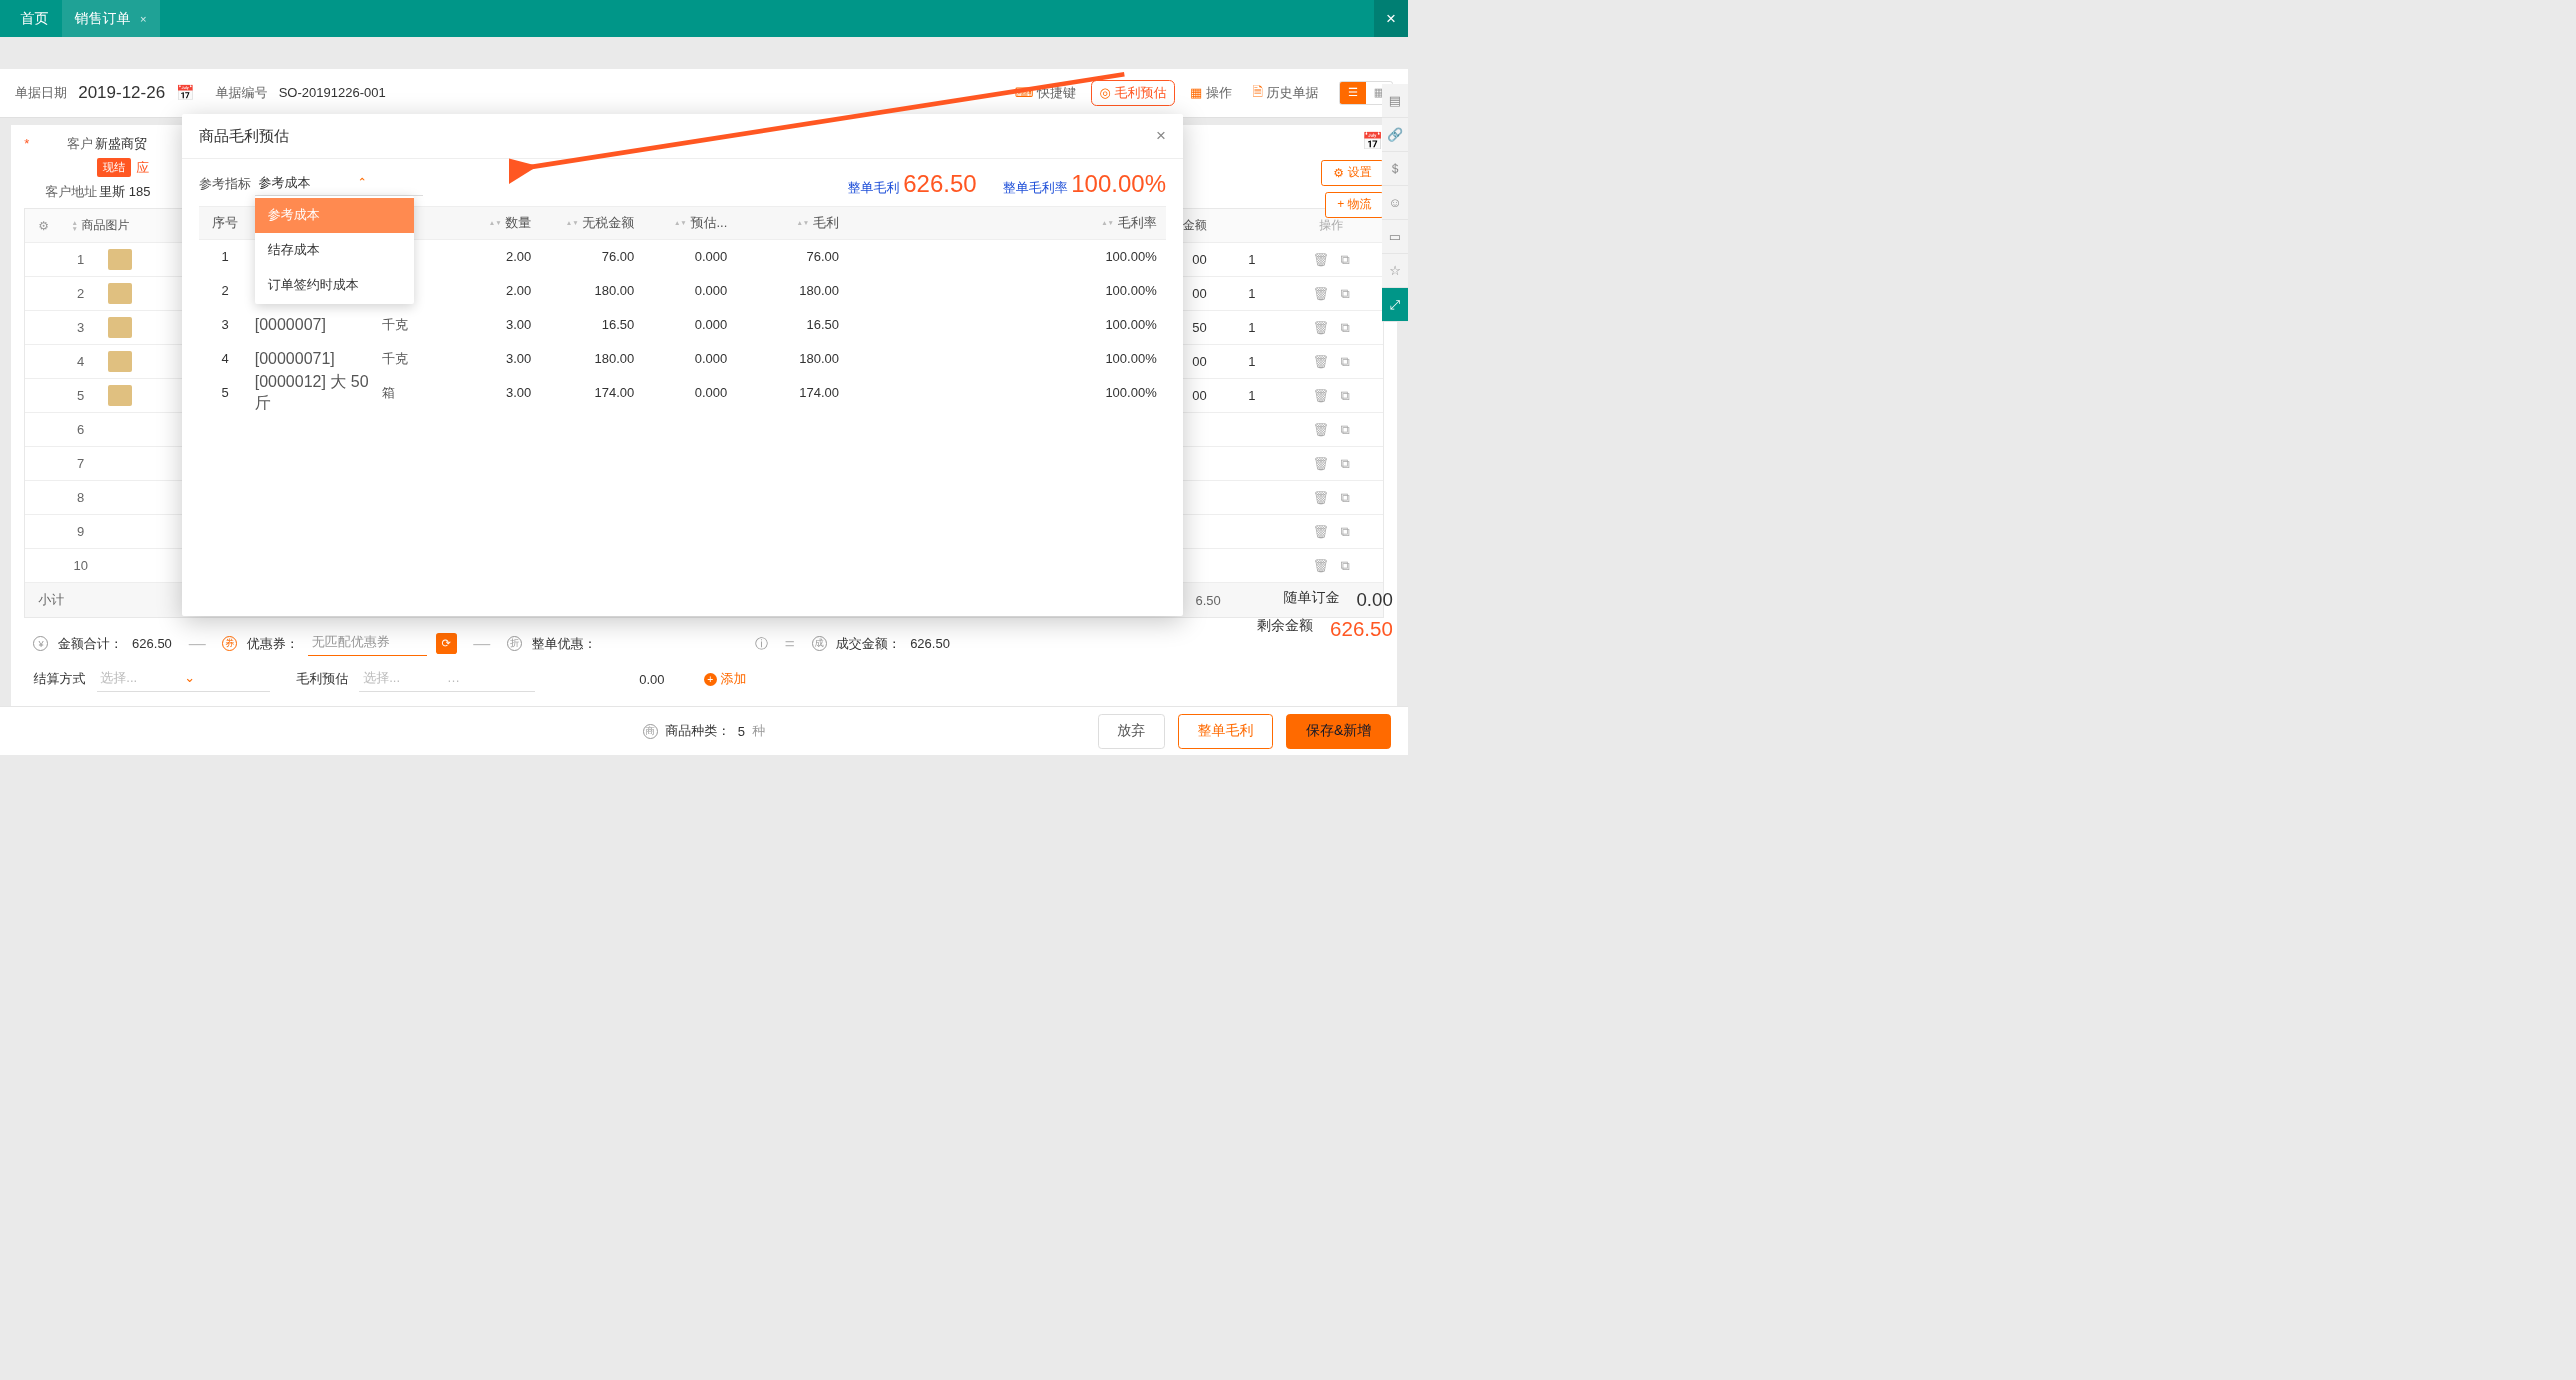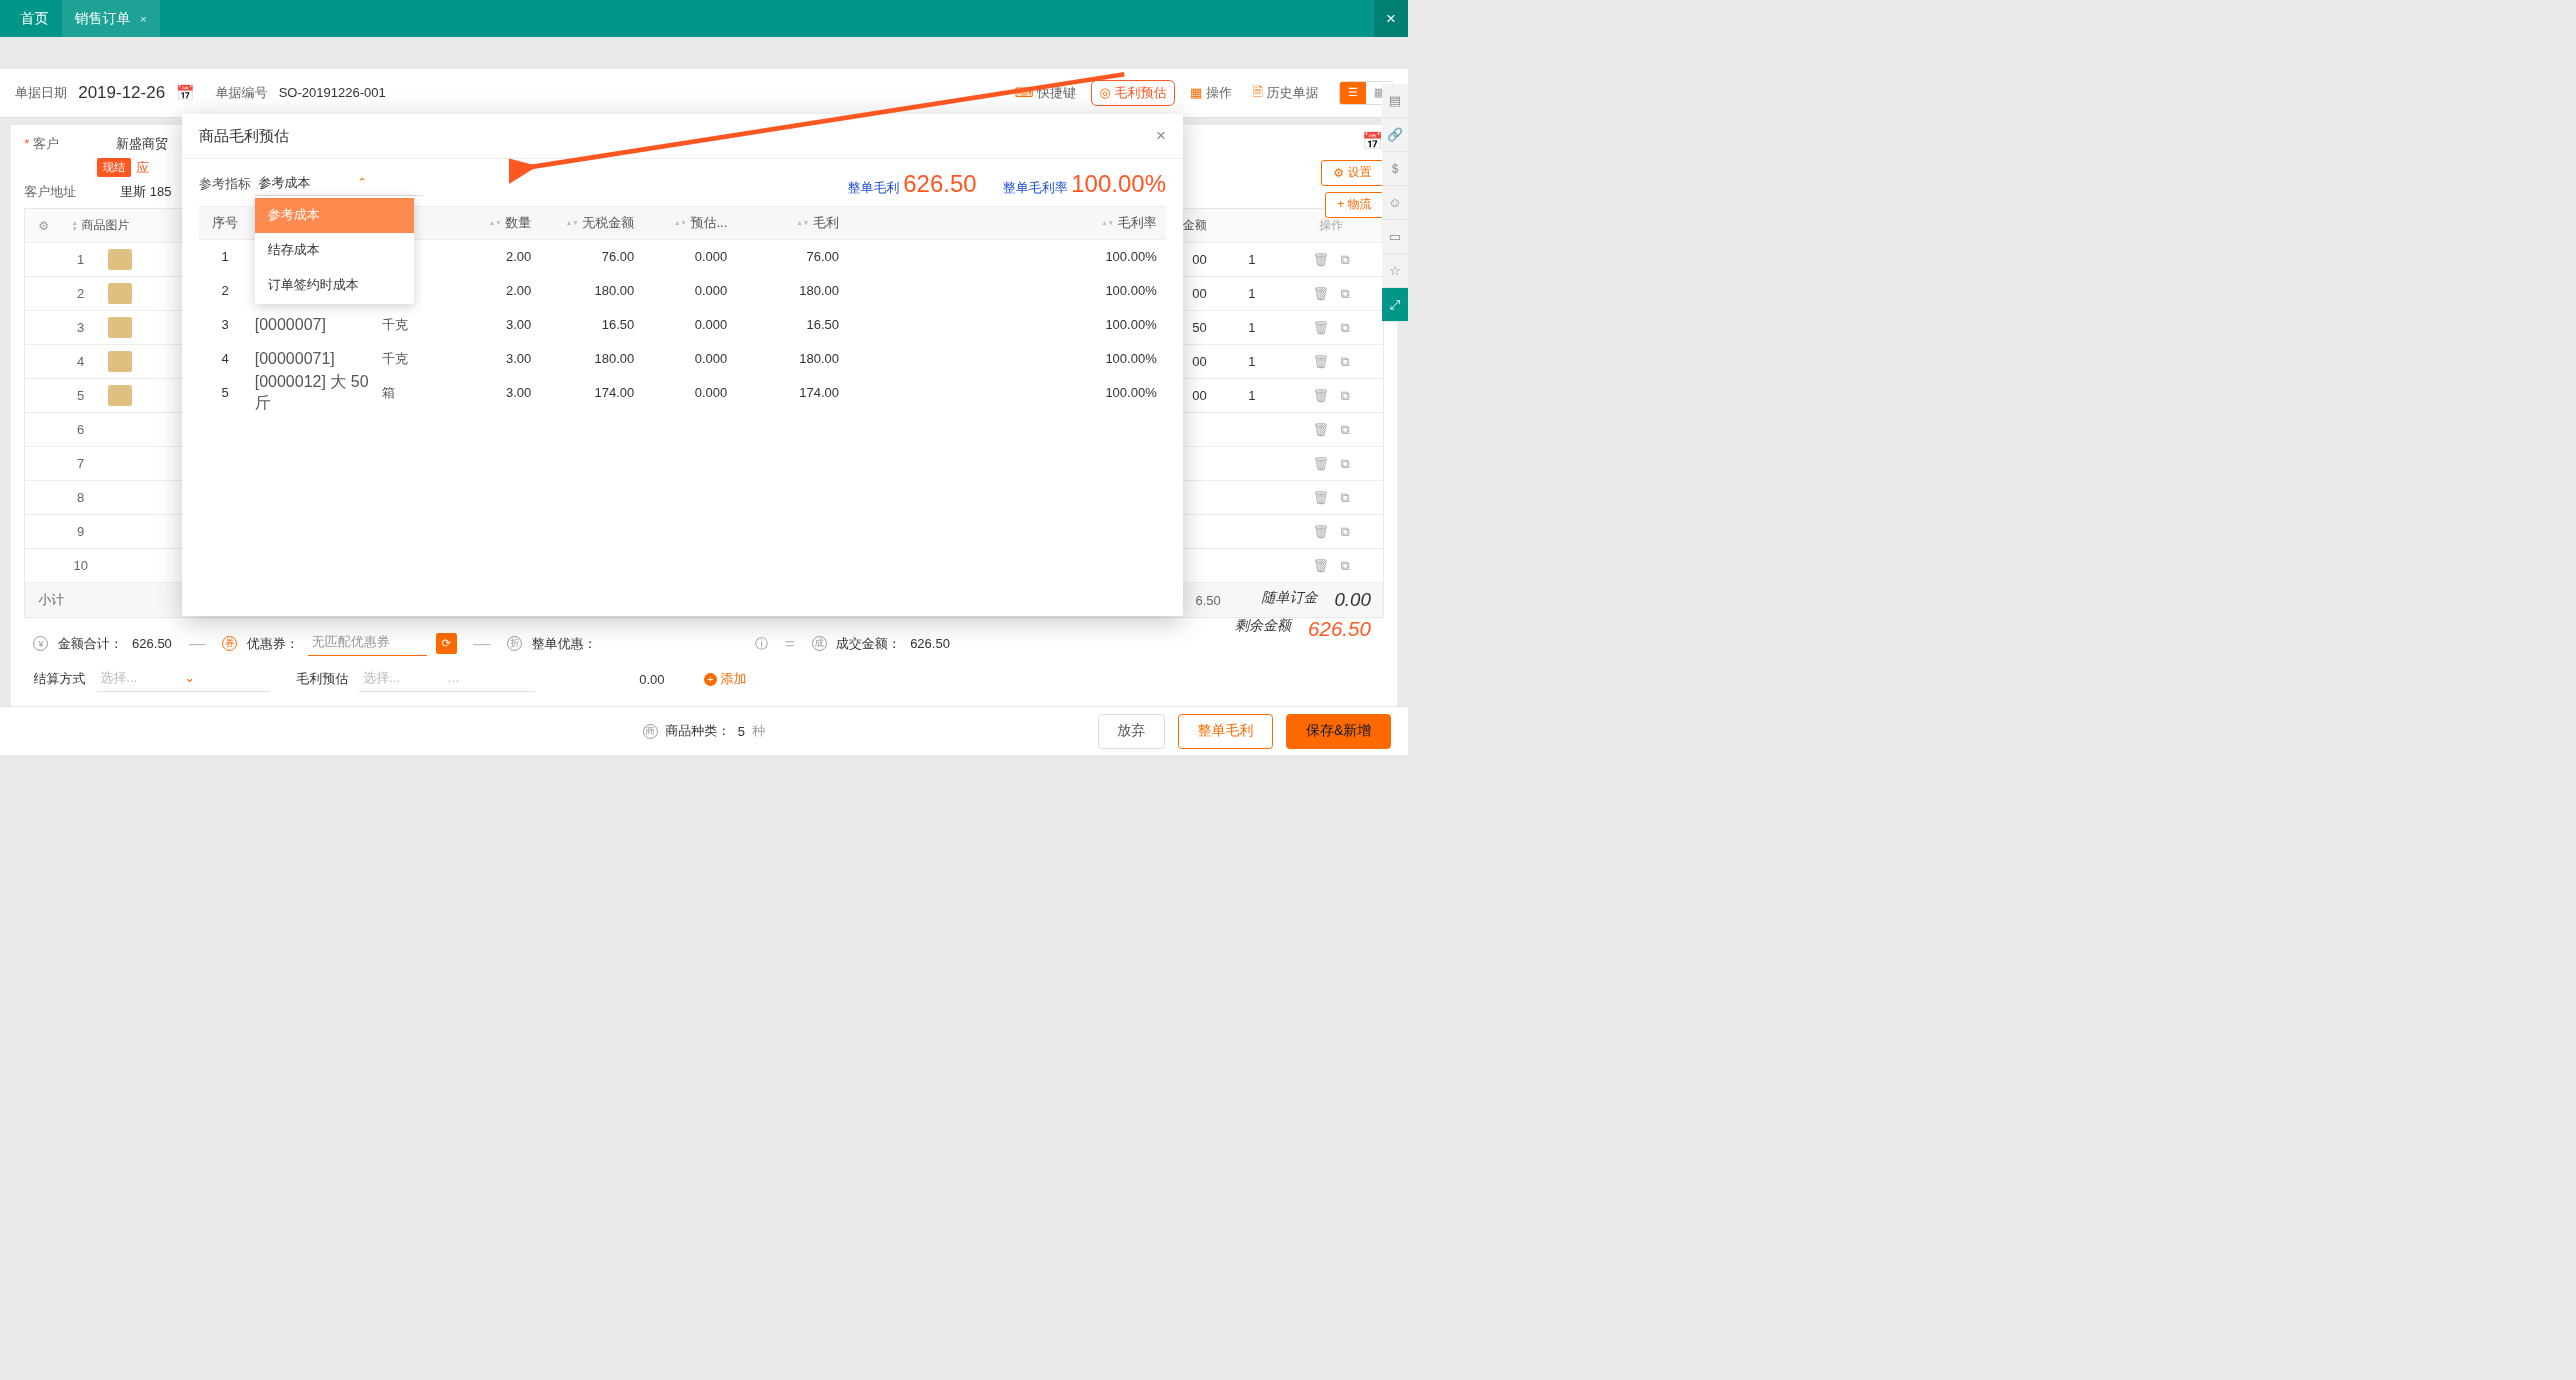--- a/index.html
+++ b/index.html
@@ -79,21 +79,21 @@
     
     .main-panel {
       background: #fff;
       margin: 7.5px 11.2px 0 11.2px;
       position: relative;
       padding: 9.3px 13px 0 13px;
     }
 
     .form-row { display: flex; align-items: center; margin-bottom: 5.6px; }
     .req-star { color: #ff5722; margin-right: 3.7px; }
-    .field-label { width: 60px; color: #666; margin-right: 23px; font-family: Liberation Serif, serif; }
+    .field-label { width: 60px; color: #666; text-align: right; margin-right: 2px; font-family: Liberation Serif, serif; }
     .tag-chip {
       background: #ff5722; color: #fff; font-size: 11.2px;
       padding: 1.9px 5.6px; border-radius: 1.9px; margin-right: 5.6px;
     }
     .top-right-buttons {
       position: absolute; right: 13px; top: 5.6px;
       display: flex; flex-direction: column; gap: 5.6px; align-items: flex-end;
     }
     .outline-btn {
       border: 0.9px solid #ff6a00; color: #ff6a00; background: #fff;
@@ -134,22 +134,22 @@
     .ring.orange { border-color:#ff6a00; color:#ff6a00; }
     .sep { color:#bbb; margin: 0 7.5px; font-size: 17px; }
     .refresh-sq { width:20.5px; height:20.5px; background:#ff6a00; color:#fff; border-radius:2.8px; display:inline-flex; align-items:center; justify-content:center; font-size:11.2px; }
     .coupon-val { color:#999; border-bottom:0.9px solid #ff6a00; padding: 1.9px 37px 3.7px 3.7px; }
 
     .settle-row { display:flex; align-items:center; gap:11.2px; padding: 5.6px 9.3px 15px 9.3px; }
     .sel-box { color:#bbb; border-bottom:0.9px solid #ddd; padding: 1.9px 75px 3.7px 3.7px; display:inline-flex; align-items:center; gap:47px; }
     .caret { color:#ff6a00; }
 
     .side-summary {
-      position: absolute; right: 26px; bottom: 60px;
-      text-align: right; font-size: 14px; font-style: italic;
+      position: absolute; right: 4px; bottom: 60px;
+      text-align: right; font-size: 14px;
     }
     .side-summary .line { display:flex; justify-content:flex-end; gap:17px; margin-bottom:5.6px; }
     .big-orange { color:#ff5722; font-size: 20.5px; font-weight: 500; }
 
     
     .footer-bar {
       background:#fff; border-top:0.9px solid #e5e5e5;
       height:49px; display:flex; align-items:center; justify-content:flex-end;
       gap:13px; padding: 0 17px;
       position: absolute; bottom:0; left:0; right:0;

